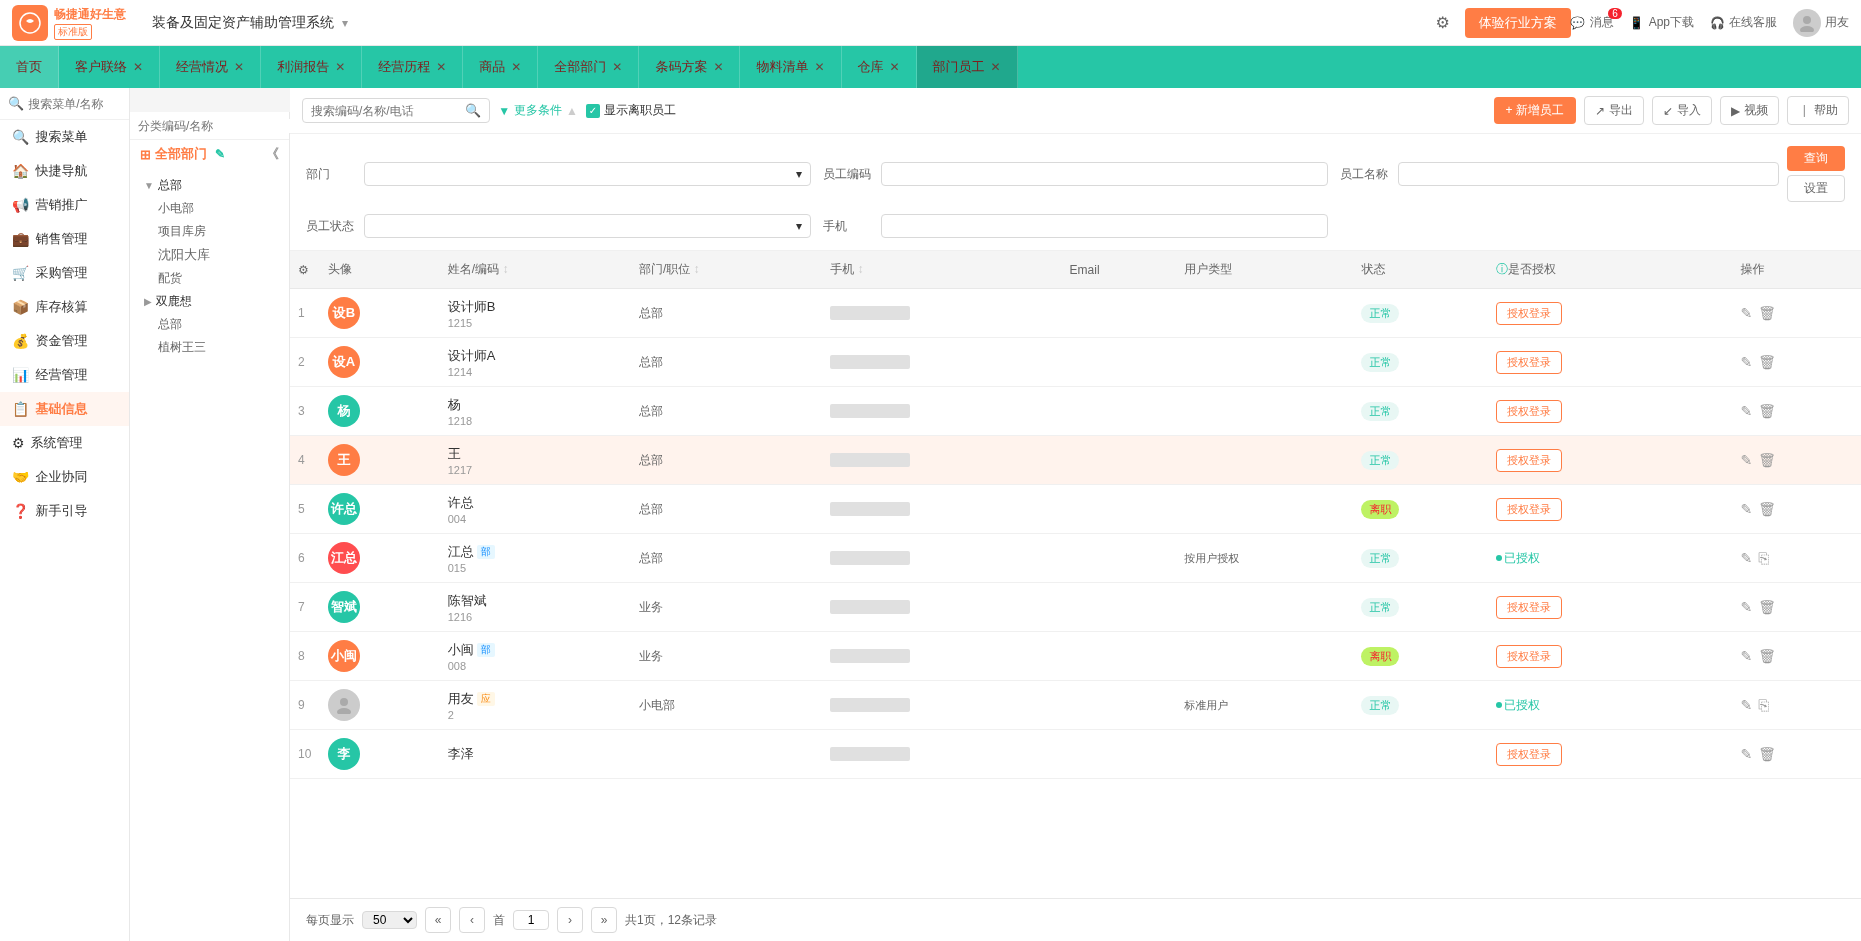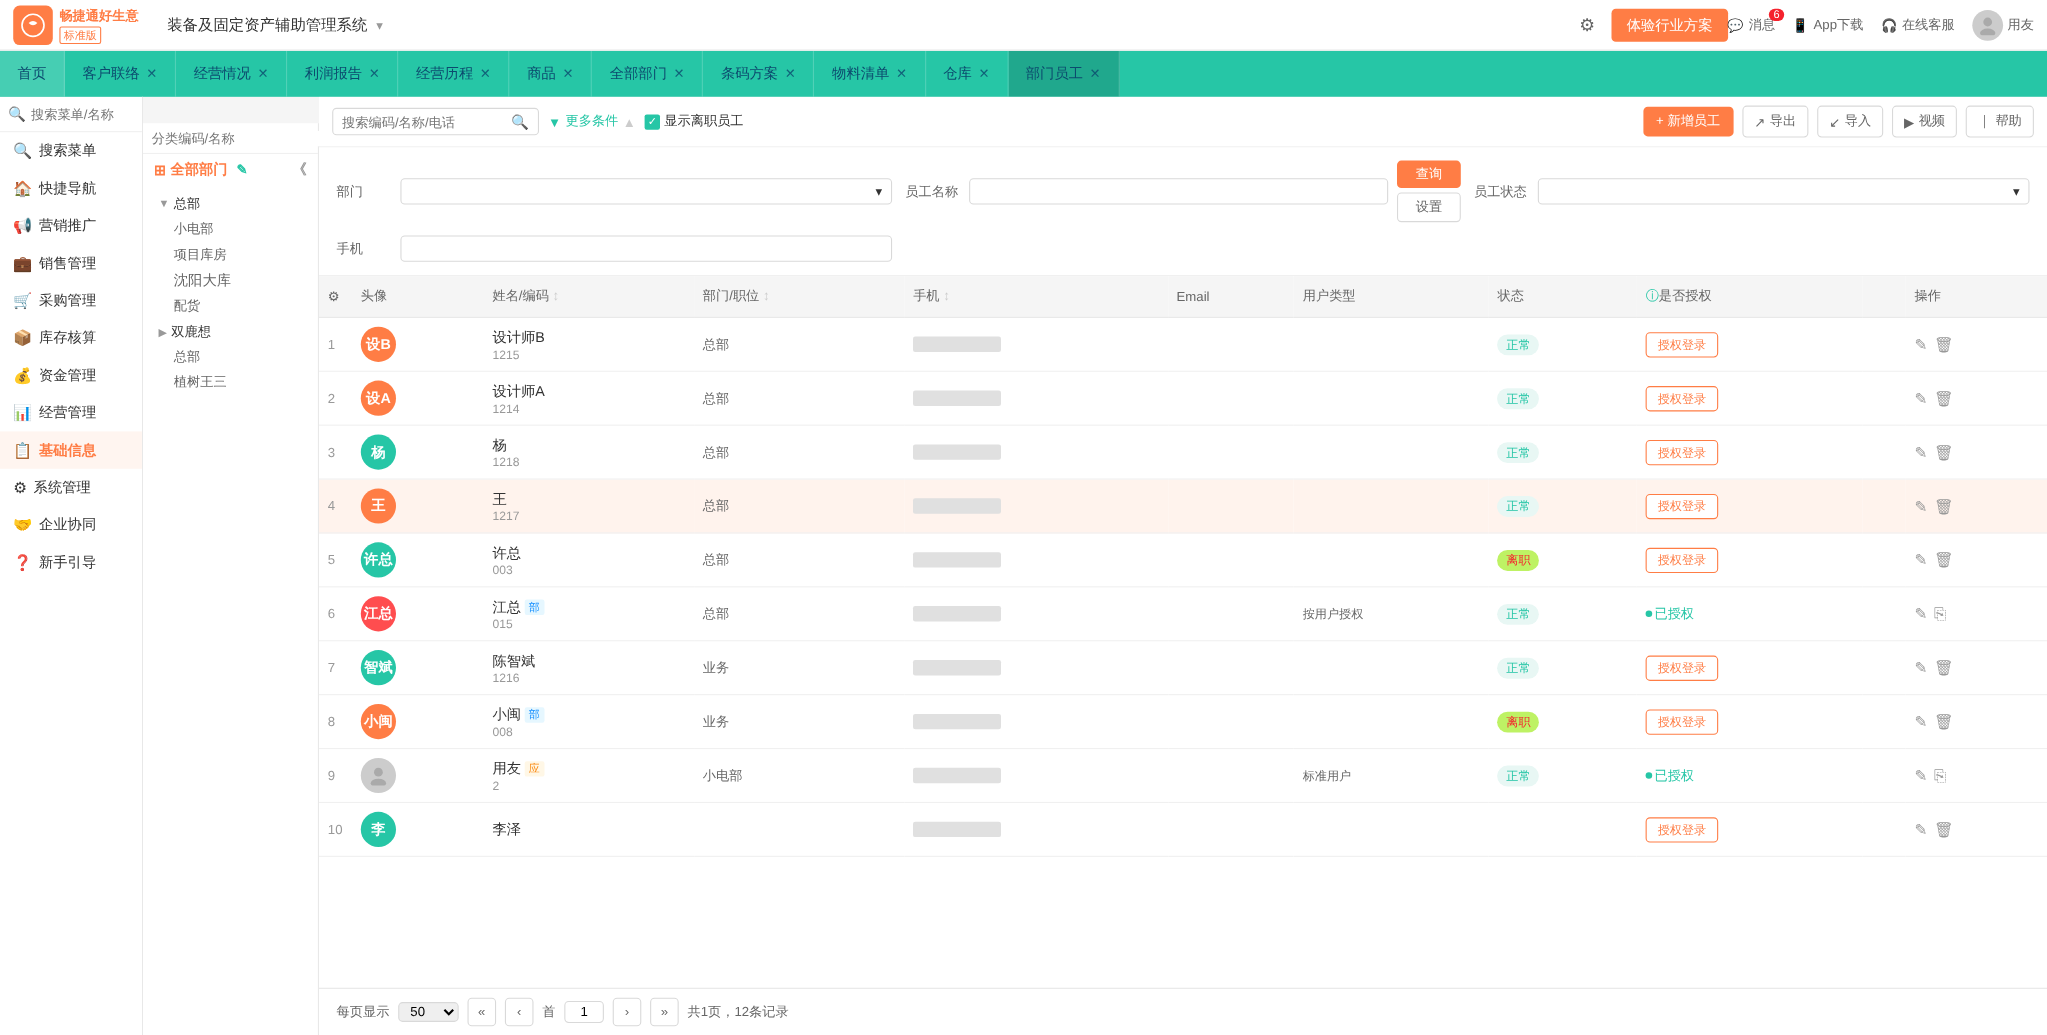--- a/index.html
+++ b/index.html
@@ -13,21 +13,21 @@
     .sys-title .arrow { color: #999; font-size: 12px; }
     .gear-btn { width: 28px; height: 28px; display: flex; align-items: center; justify-content: center; cursor: pointer; color: #666; font-size: 16px; }
     .trial-btn { background: #ff7d45; color: #fff; border: none; border-radius: 4px; padding: 6px 14px; font-size: 13px; cursor: pointer; margin-left: 8px; }
     .top-right { display: flex; align-items: center; gap: 16px; margin-left: auto; }
     .top-right-item { display: flex; align-items: center; gap: 4px; color: #666; font-size: 12px; cursor: pointer; position: relative; }
     .badge { background: #f5222d; color: #fff; border-radius: 10px; padding: 0 4px; font-size: 10px; position: absolute; top: -6px; right: -8px; }
     .avatar-circle { width: 28px; height: 28px; background: #ccc; border-radius: 50%; display: flex; align-items: center; justify-content: center; color: #fff; font-size: 12px; }
 
     
     .nav-tabs { background: #26c6a6; display: flex; align-items: stretch; height: 42px; overflow: hidden; }
-    .nav-tab { padding: 12px 16px; display: flex; align-items: center; gap: 4px; color: #0c4a6e; font-size: 13px; cursor: pointer; white-space: nowrap; border-right: 1px solid rgba(255,255,255,0.2); }
+    .nav-tab { padding: 12px 16px; display: flex; align-items: center; gap: 4px; color: #7f1d1d; font-size: 13px; cursor: pointer; white-space: nowrap; border-right: 1px solid rgba(255,255,255,0.2); }
     .nav-tab:first-child { background: rgba(255,255,255,0.15); }
     .nav-tab.active { background: rgba(0,0,0,0.15); }
     .nav-tab .close { font-size: 12px; opacity: 0.8; margin-left: 2px; }
 
     
     .main-layout { display: flex; height: calc(100vh - 88px); }
 
     
     .sidebar { width: 130px; background: #fff; border-right: 1px solid #e8e8e8; display: flex; flex-direction: column; overflow-y: auto; }
     .sidebar-search { padding: 8px; display: flex; align-items: center; gap: 4px; border-bottom: 1px solid #f0f0f0; }
@@ -313,20 +313,24 @@
 
     <div class="filter-panel">
       <div class="filter-row">
         <span class="filter-label">部门</span>
         <div class="filter-select" style="flex:1;">
           <span></span>
           <span>▾</span>
         </div>
       </div>
       <div class="filter-row">
+        <span class="filter-label">员工编码</span>
+        <input class="filter-input" style="">
+      </div>
+      <div class="filter-row">
         <span class="filter-label">员工名称</span>
         <input class="filter-input" style="flex: 1 1 0%;">
         <div class="filter-actions">
           <button class="btn-search">查询</button>
           <button class="btn-set">设置</button>
         </div>
       </div>
       <div class="filter-row">
         <span class="filter-label">员工状态</span>
         <div class="filter-select" style="flex:1;">
@@ -472,21 +476,21 @@
           </tr>
 
           <tr>
             <td class="number-cell">5</td>
             <td>
               <div class="avatar-badge" style="background:#26c6a6;">许总</div>
             </td>
             <td>
               <div class="name-code">
                 <span class="name-text">许总</span>
-                <span class="code-text">003</span>
+                <span class="code-text">004</span>
               </div>
             </td>
             <td><span class="dept-pos">总部</span></td>
             <td>
                 <div class="phone-blur"></div>
               </td>
             <td></td>
             <td></td>
             <td><span class="status-badge status-resign">离职</span></td>
             <td><button class="btn-auth">授权登录</button></td>

